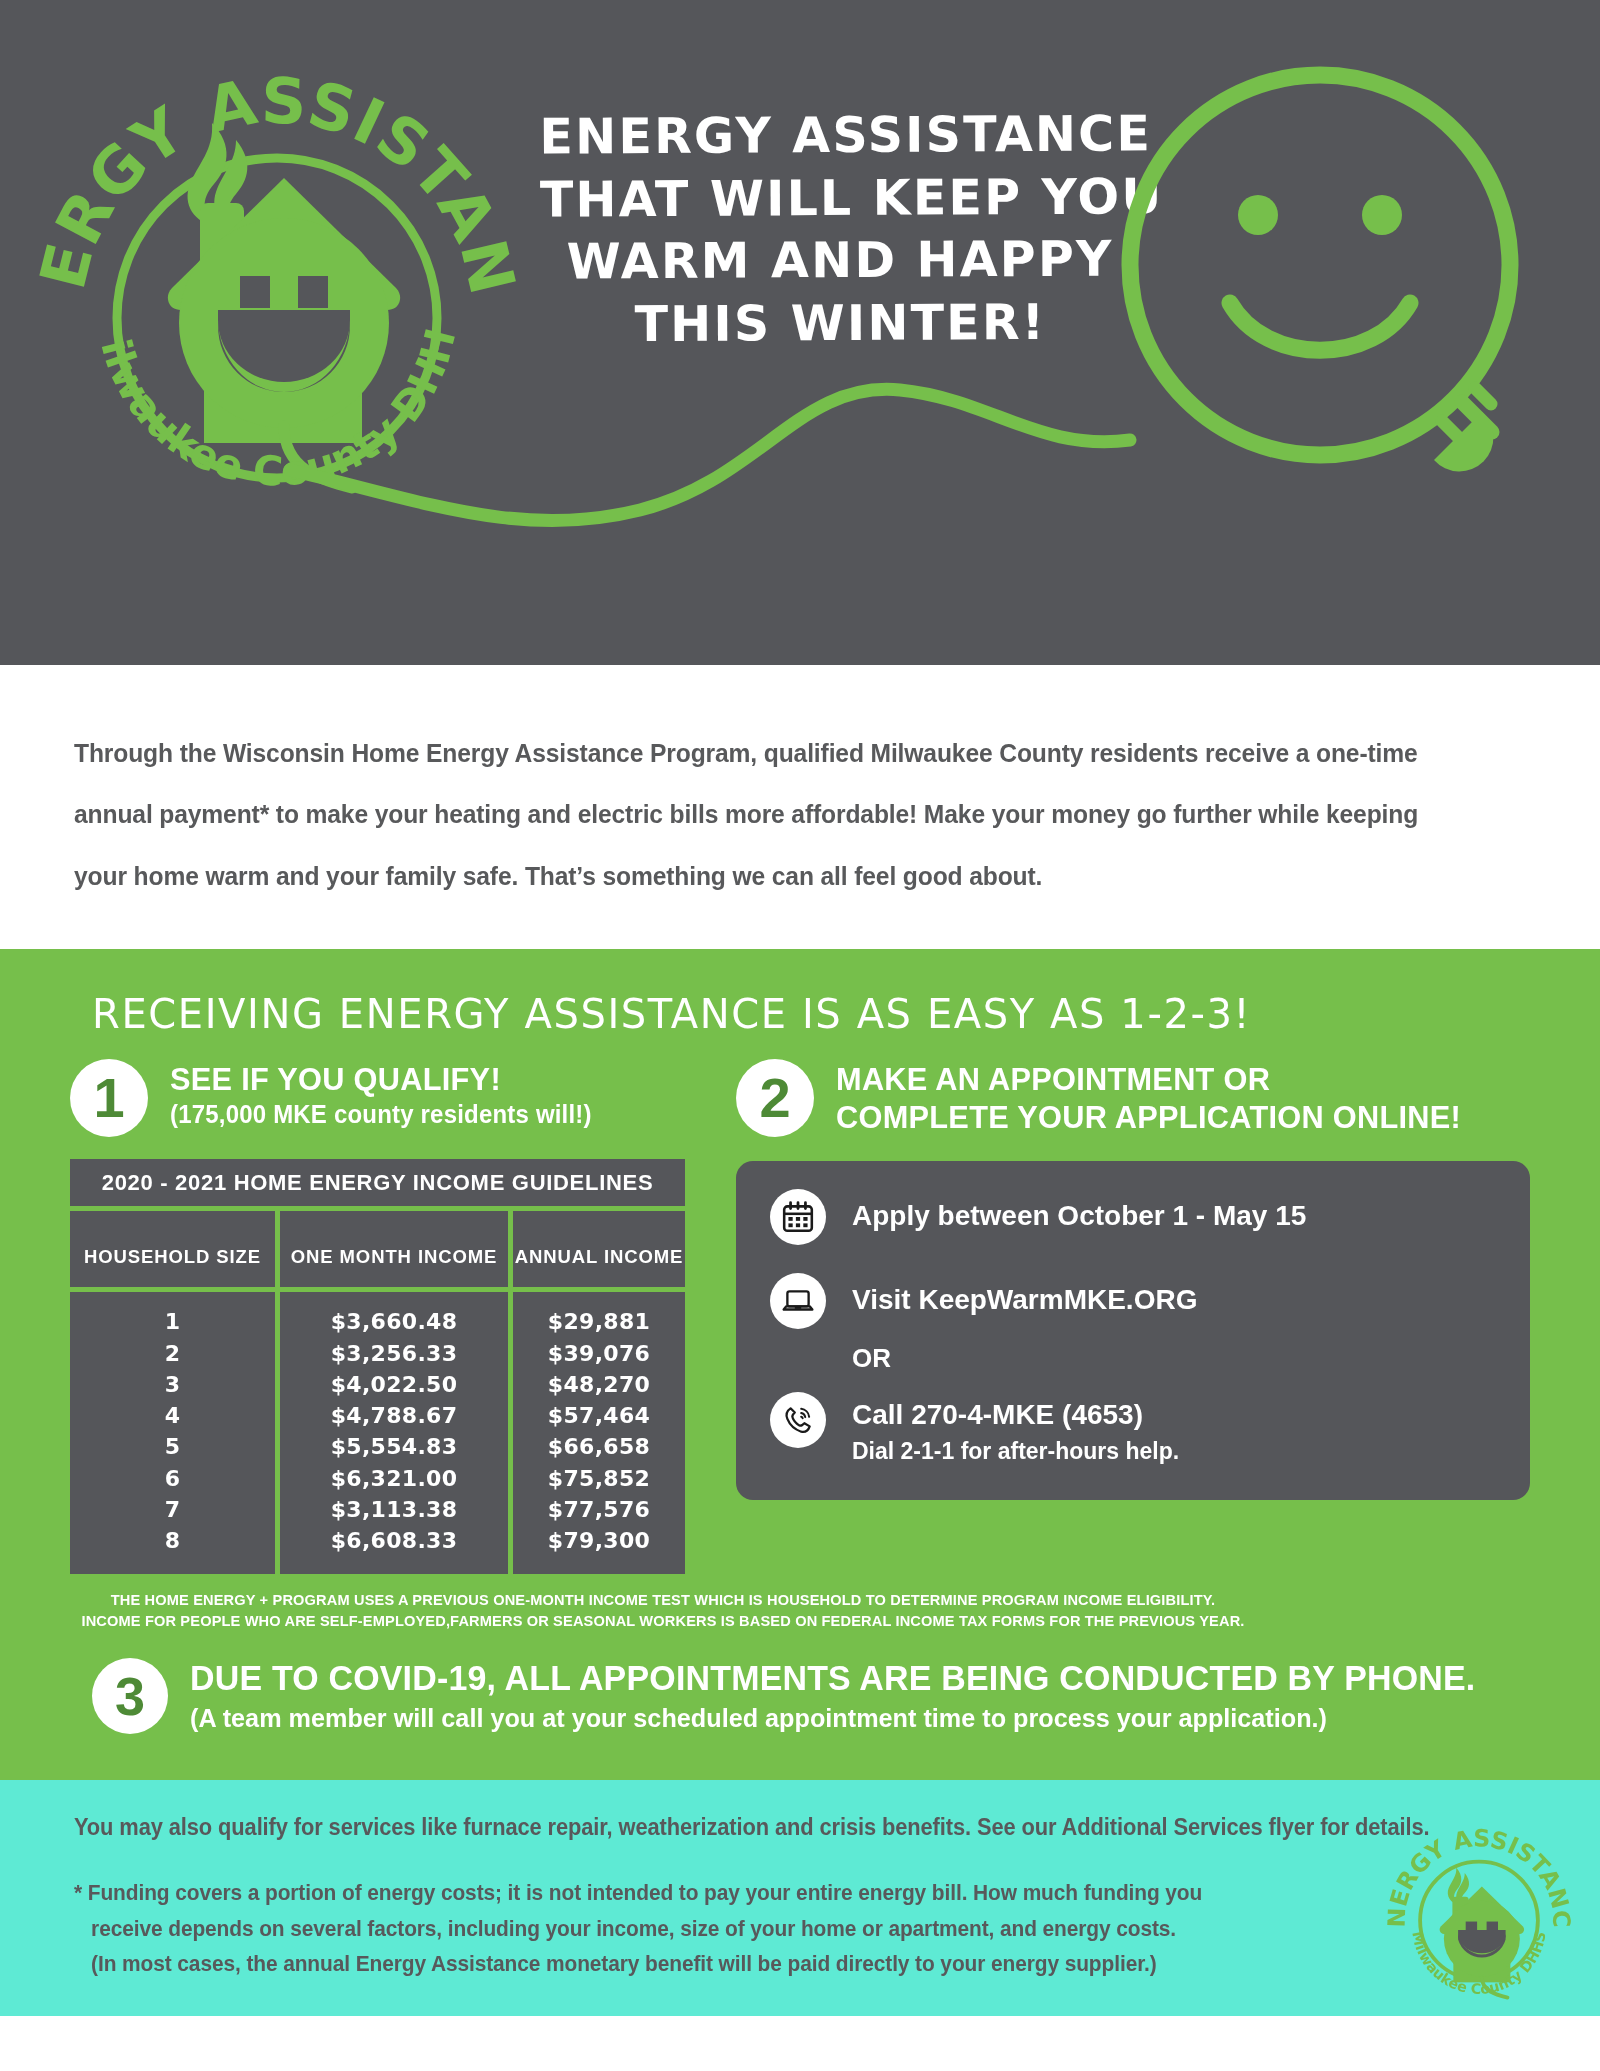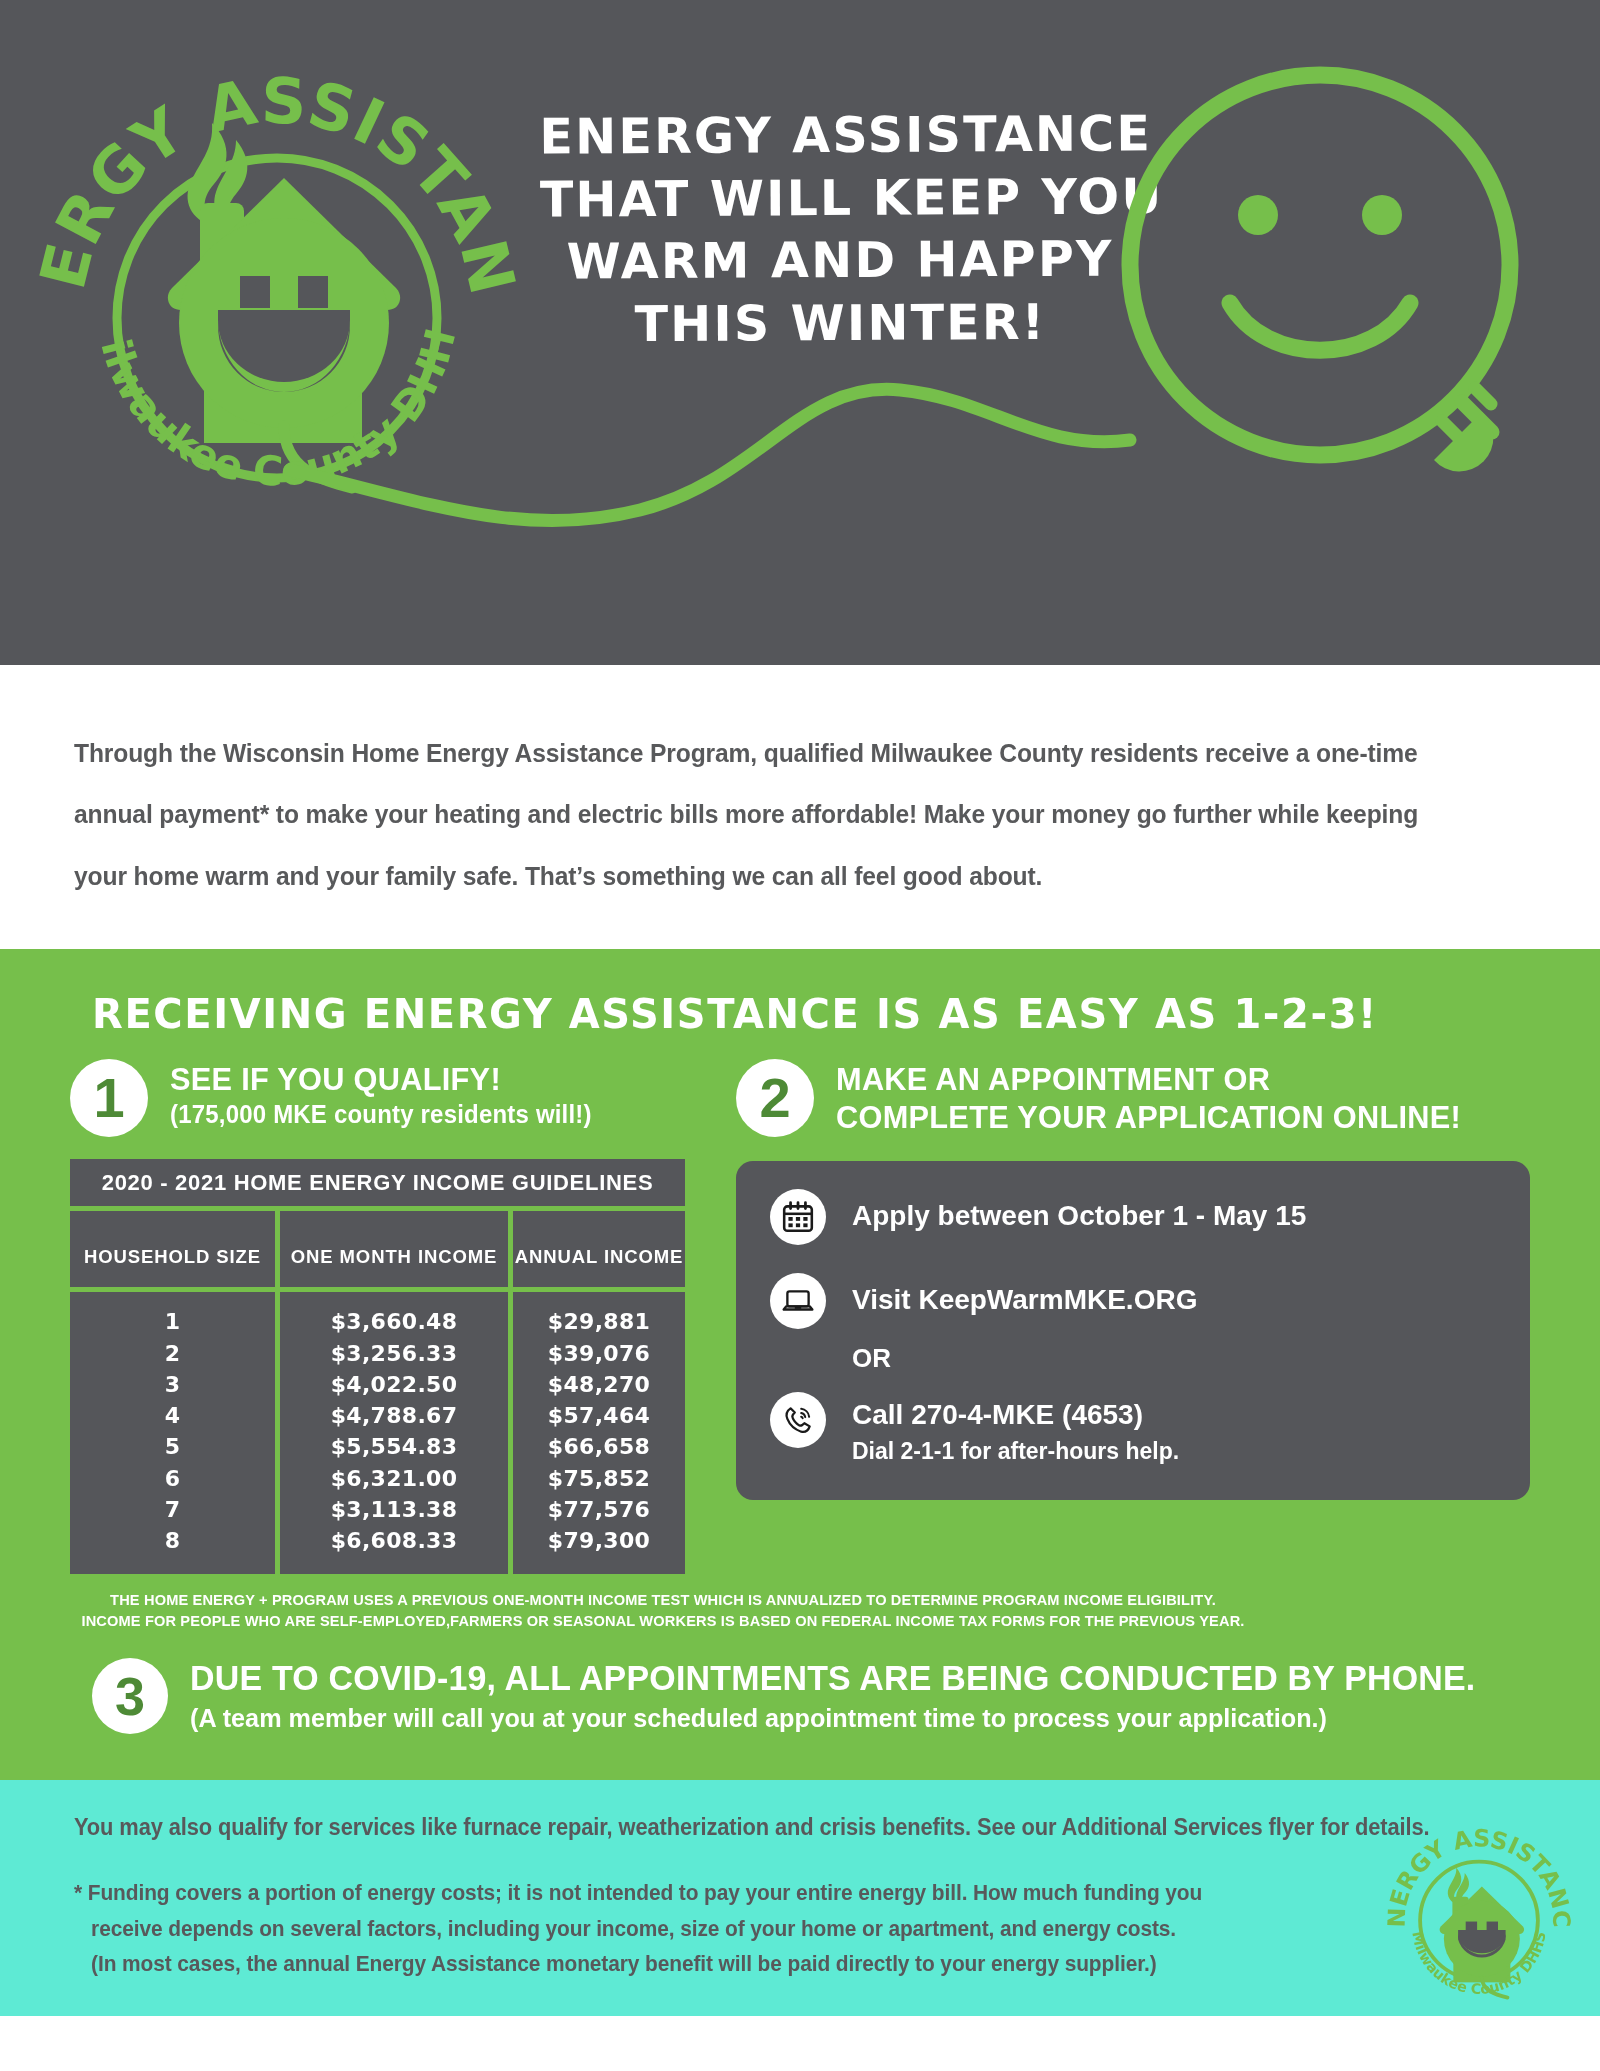--- a/index.html
+++ b/index.html
@@ -74,21 +74,21 @@
 
   
   .green{
     background:#76bf4b;
     padding:34px 0 44px 0;
     position:relative;
   }
   .green-title{
     color:#ffffff;
     font-family:"DejaVu Sans", sans-serif;
-    font-weight:700;
+    font-weight:400;
     font-size:40px;
     letter-spacing:1.6px;
     padding:8px 6px 0 92px;
     white-space:nowrap;
   }
 
   .cols{
     display:flex;
     padding:22px 70px 0 70px;
     gap:26px;
@@ -506,21 +506,21 @@
               <div class="ptext" style="padding-top:6px">Call 270-4-MKE (4653)</div>
               <div class="ptext psub">Dial 2-1-1 for after-hours help.</div>
             </div>
           </div>
 
         </div>
       </div>
     </div>
 
     <div class="tbl-note">
-      <div>THE HOME ENERGY + PROGRAM USES A PREVIOUS ONE-MONTH INCOME TEST WHICH IS ANNUALIZED TO DETERMINE PROGRAM INCOME ELIGIBILITY.</div>
+      <div>THE HOME ENERGY + PROGRAM USES A PREVIOUS ONE-MONTH INCOME TEST WHICH IS HOUSEHOLD TO DETERMINE PROGRAM INCOME ELIGIBILITY.</div>
       <div>INCOME FOR PEOPLE WHO ARE SELF-EMPLOYED,FARMERS OR SEASONAL WORKERS IS BASED ON FEDERAL INCOME TAX FORMS FOR THE PREVIOUS YEAR.</div>
     </div>
 
     <div class="step3">
       <div class="badge">3</div>
       <div>
         <div class="step3-title">DUE TO COVID-19, ALL APPOINTMENTS ARE BEING CONDUCTED BY PHONE.</div>
         <div class="step3-sub">(A team member will call you at your scheduled appointment time to process your application.)</div>
       </div>
     </div>

